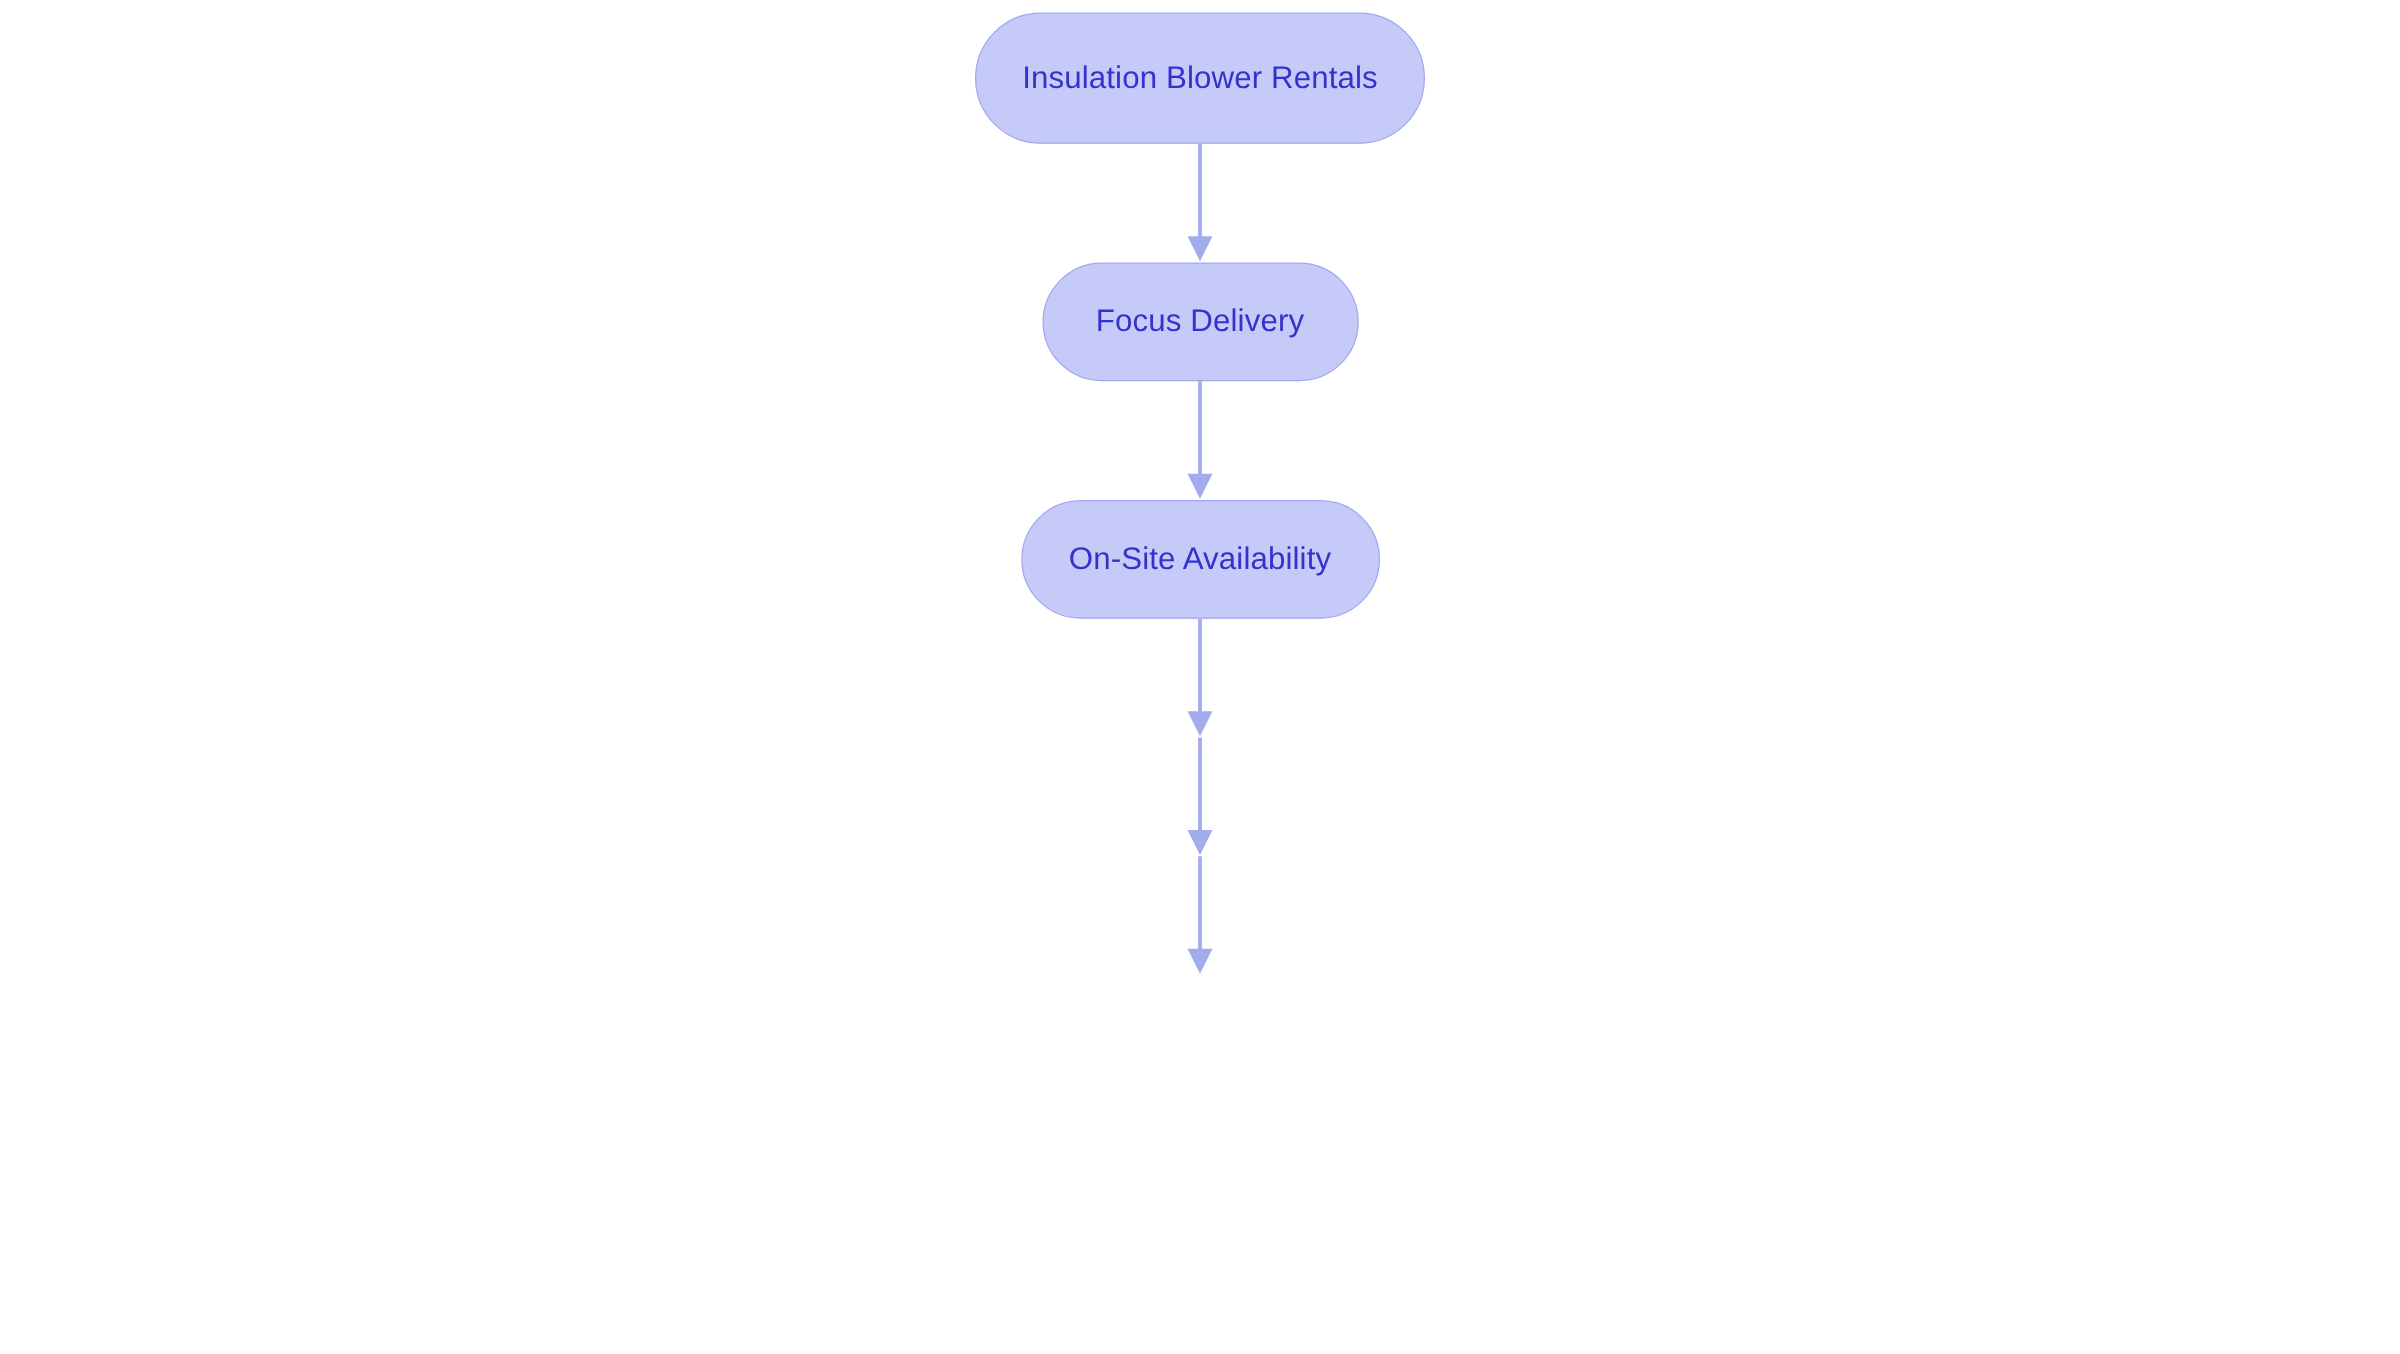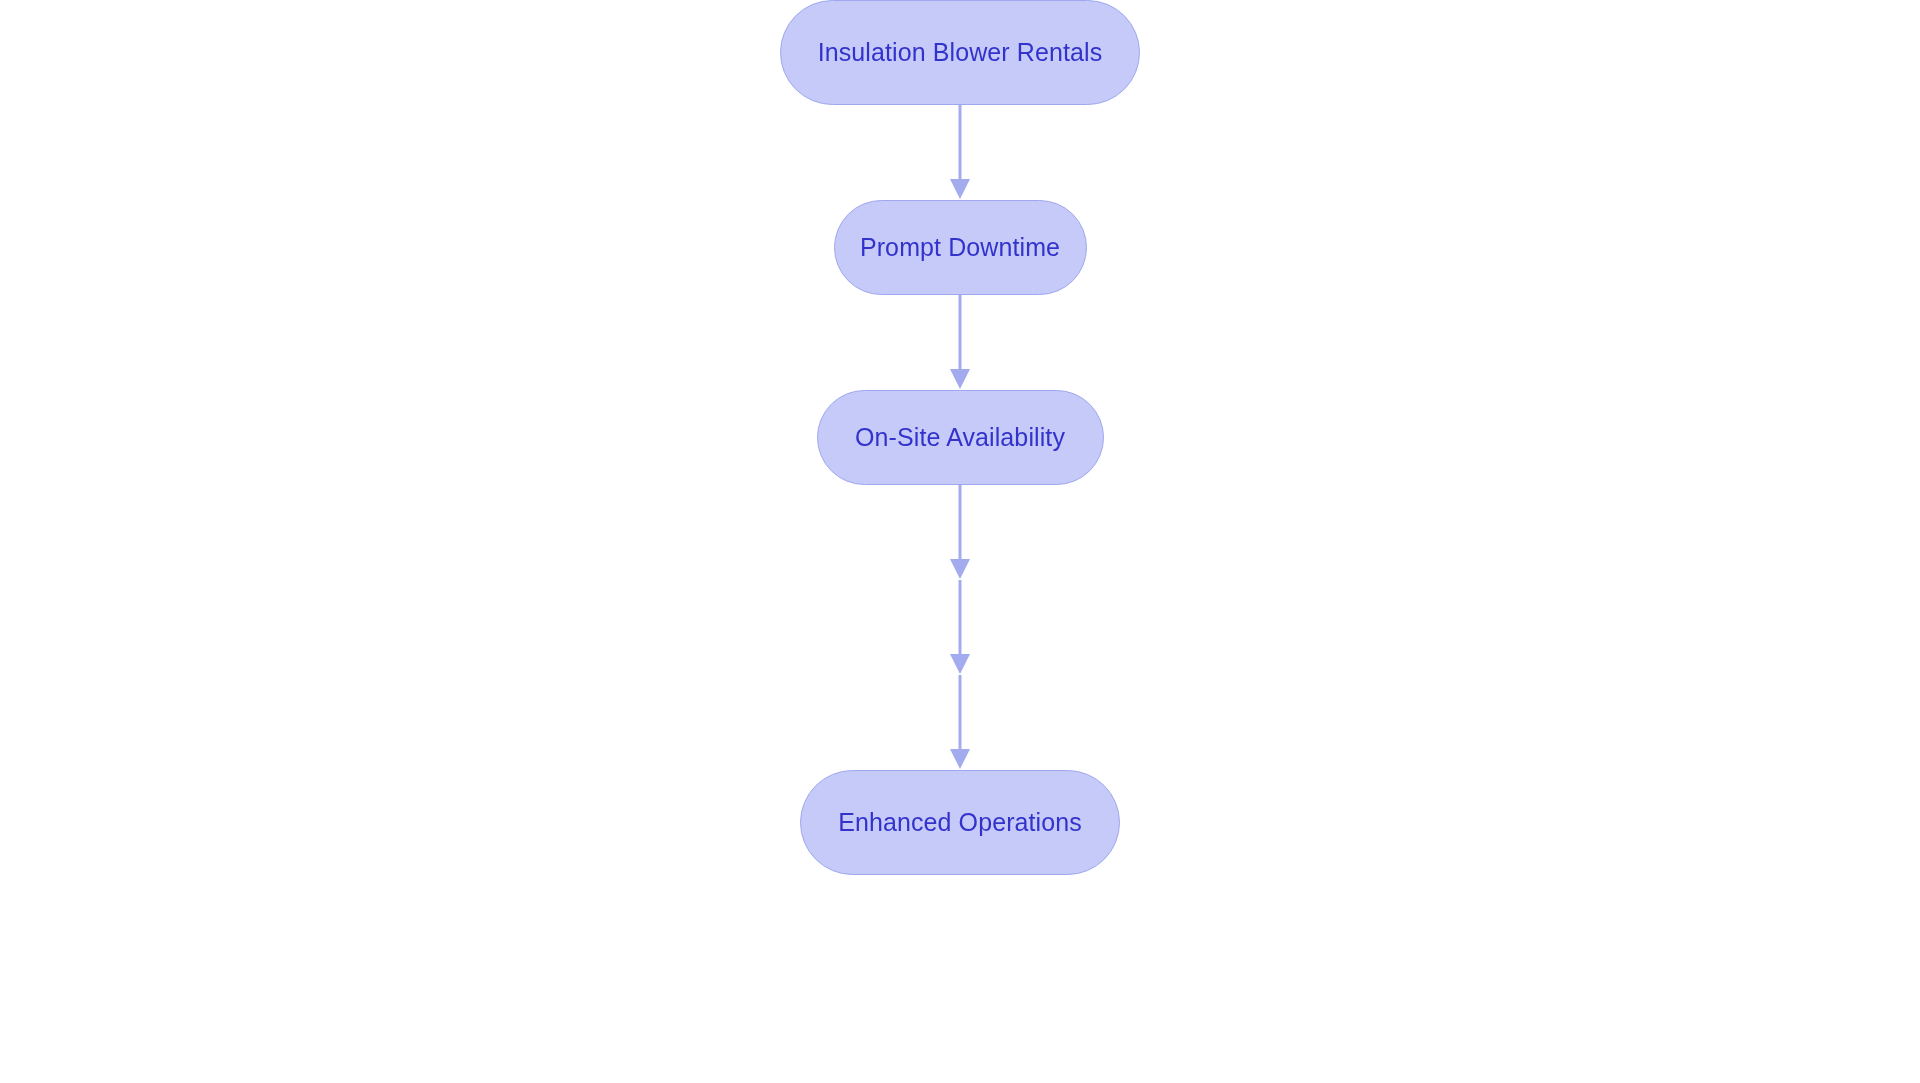--- a/index.html
+++ b/index.html
@@ -66,33 +66,33 @@
     display: block;
     overflow: visible;
   }
 </style>
 </head>
 <body>
 
 <div id="flowchart-canvas">
   <div class="flow-column">
 
-    <div class="node" id="node-1" style="width:360px;height:105px;">
+    <div class="node" id="node-1" style="width:360px;height:105px;margin-top:10px;">
       <span class="node-label">Insulation Blower Rentals</span>
     </div>
 
     <div class="connector" style="height:95px;">
       <svg width="24" height="95" viewBox="0 0 24 95" aria-hidden="true">
         <line x1="12" y1="0" x2="12" y2="76" stroke="#a3abef" stroke-width="3"></line>
         <polygon points="12,94 2,74 22,74" fill="#a3abef"></polygon>
       </svg>
     </div>
 
     <div class="node" id="node-2" style="width:253px;height:95px;">
-      <span class="node-label">Prompt Downtime</span>
+      <span class="node-label">Focus Delivery</span>
     </div>
 
     <div class="connector" style="height:95px;">
       <svg width="24" height="95" viewBox="0 0 24 95" aria-hidden="true">
         <line x1="12" y1="0" x2="12" y2="76" stroke="#a3abef" stroke-width="3"></line>
         <polygon points="12,94 2,74 22,74" fill="#a3abef"></polygon>
       </svg>
     </div>
 
     <div class="node" id="node-3" style="width:287px;height:95px;">
@@ -115,18 +115,15 @@
     </div>
 
 
     <div class="connector" style="height:95px;">
       <svg width="24" height="95" viewBox="0 0 24 95" aria-hidden="true">
         <line x1="12" y1="0" x2="12" y2="76" stroke="#a3abef" stroke-width="3"></line>
         <polygon points="12,94 2,74 22,74" fill="#a3abef"></polygon>
       </svg>
     </div>
 
-    <div class="node" id="node-6" style="width:320px;height:105px;">
-      <span class="node-label">Enhanced Operations</span>
-    </div>
 
   </div>
 </div>
 
 </body></html>

